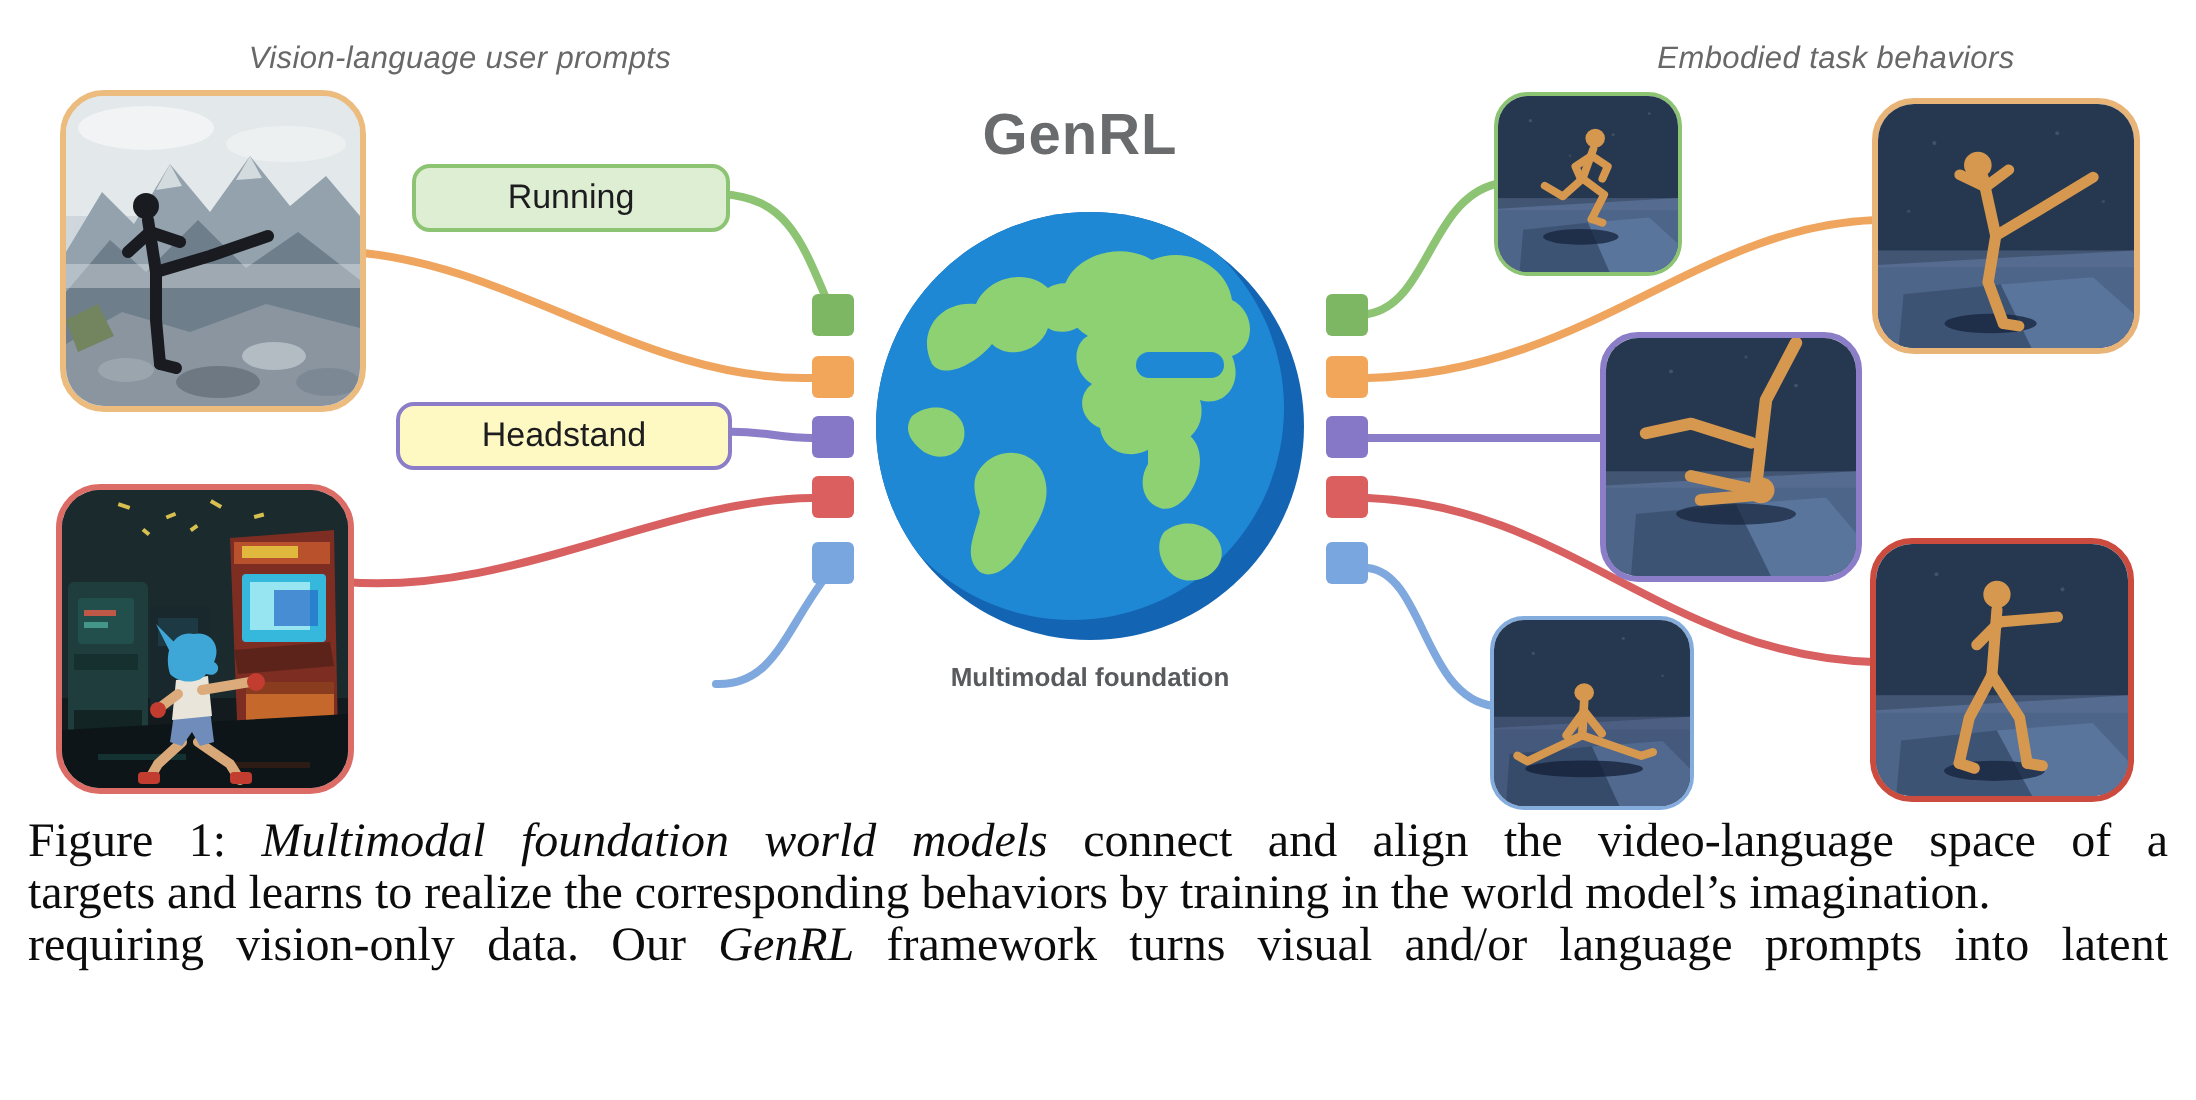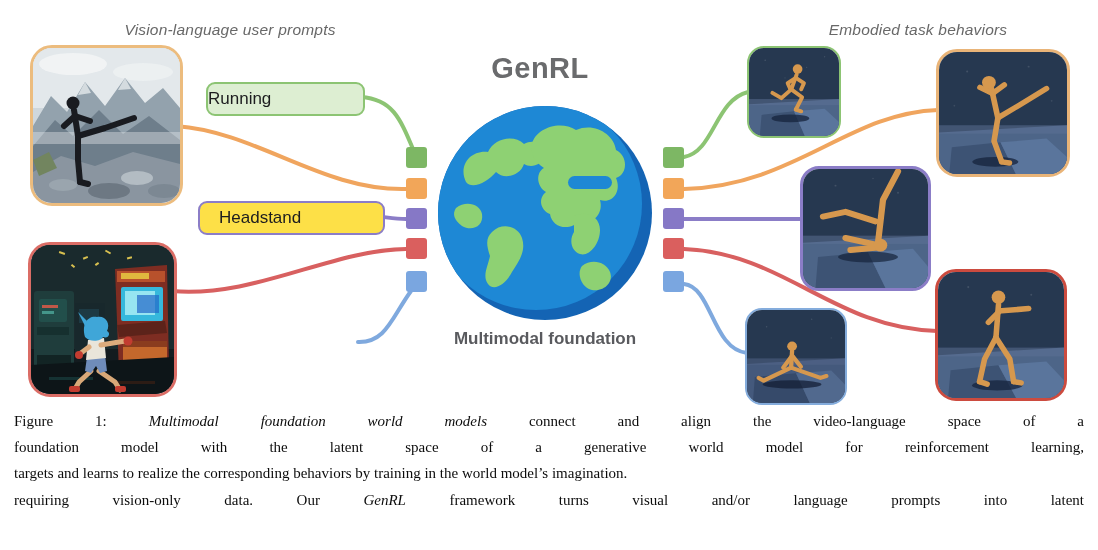--- a/index.html
+++ b/index.html
@@ -7,48 +7,48 @@
          font-family:"Liberation Sans",sans-serif;}
   .abs{position:absolute;}
   
   .panel-label{position:absolute;top:21px;width:320px;text-align:center;
     font-style:italic;font-size:15.5px;color:#686868;letter-spacing:.2px;}
   
   .genrl-title{position:absolute;top:52px;left:458px;width:164px;text-align:center;
     font-size:29px;font-weight:bold;color:#6a6b6d;letter-spacing:.5px;}
   
   .model-subtitle{position:absolute;top:329px;left:425px;width:240px;text-align:center;
-    font-size:17px;font-weight:bold;color:#595a5e;line-height:19px;}
+    font-size:13px;font-weight:bold;color:#595a5e;line-height:19px;}
   
   .prompt{position:absolute;height:30px;border-radius:9px;display:flex;
-    align-items:center;justify-content:flex-start;font-size:17px;color:#1d1d1f;
+    align-items:center;justify-content:center;font-size:17px;color:#1d1d1f;
     border:2.5px solid;box-sizing:content-box;}
   .prompt.green{background:#ddeed2;border-color:#8cc473;}
-  .prompt.purple{background:#fde047;border-color:#8b7dc7;padding-left:19px;}
+  .prompt.purple{background:#fef9c3;border-color:#8b7dc7;}
   .prompt.blue{background:#d8e8f8;border-color:#84acdc;}
   
   .sq{position:absolute;width:21px;height:21px;border-radius:3px;}
   .sq.c-green{background:#7db764;}
   .sq.c-orange{background:#f2a659;}
   .sq.c-purple{background:#8678c6;}
   .sq.c-red{background:#da5f5e;}
   .sq.c-blue{background:#7aa6e0;}
   
   .frame{position:absolute;border-radius:22px;overflow:hidden;border:3px solid;}
   .frame svg{display:block;width:100%;height:100%;}
   .f-karate{left:30px;top:45px;width:147px;height:155px;border-color:#ecbc7e;}
   .f-arcade{left:28px;top:242px;width:143px;height:149px;border-color:#db6d66;}
   .f-run{left:747px;top:46px;width:90px;height:88px;border-color:#8cc473;border-radius:17px;border-width:2.5px;}
   .f-kick{left:936px;top:49px;width:128px;height:122px;border-color:#e9b478;border-radius:21px;}
   .f-head{left:800px;top:166px;width:125px;height:119px;border-color:#8b7dc7;border-radius:19px;}
   .f-split{left:745px;top:308px;width:98px;height:93px;border-color:#84acdc;border-radius:17px;border-width:2.5px;}
   .f-punch{left:935px;top:269px;width:126px;height:126px;border-color:#cc4b3f;border-radius:21px;}
   
   .caption{position:absolute;left:14px;top:408px;width:1070px;
-    font-family:"Liberation Serif",serif;font-size:15px;color:#0c0c0c;line-height:26.2px;}
+    font-family:"Liberation Serif",serif;font-size:24px;color:#0c0c0c;line-height:26.2px;}
   .cap-line{width:100%;}
   .cap-just{text-align:justify;text-align-last:justify;}
   .cap-ital{font-style:italic;}
   .connectors{position:absolute;left:0;top:0;}
 </style>
 </head>
 <body>
 
 <div class="stage">
 
@@ -303,18 +303,17 @@
         <path d="M33,87 L39,89"></path>
         <path d="M46,52 L57,69 L60,87"></path>
         <path d="M60,87 L66,88"></path>
       </g>
       <circle cx="48" cy="20" r="5.4" fill="#d6984e"></circle>
     </svg>
   </div>
 
   <div class="caption">
     <div class="cap-line cap-just"><span>Figure 1: </span><span class="cap-ital">Multimodal foundation world models</span><span> connect and align the video-language space of a</span></div>
-    <div class="cap-line cap-just">foundation model with the latent space of a generative world model for reinforcement learning,</div>
     <div class="cap-line">targets and learns to realize the corresponding behaviors by training in the world model’s imagination.</div>
     <div class="cap-line cap-just"><span>requiring vision-only data. Our </span><span class="cap-ital">GenRL</span><span> framework turns visual and/or language prompts into latent</span></div>
   </div>
 
 </div>
 
 </body></html>

